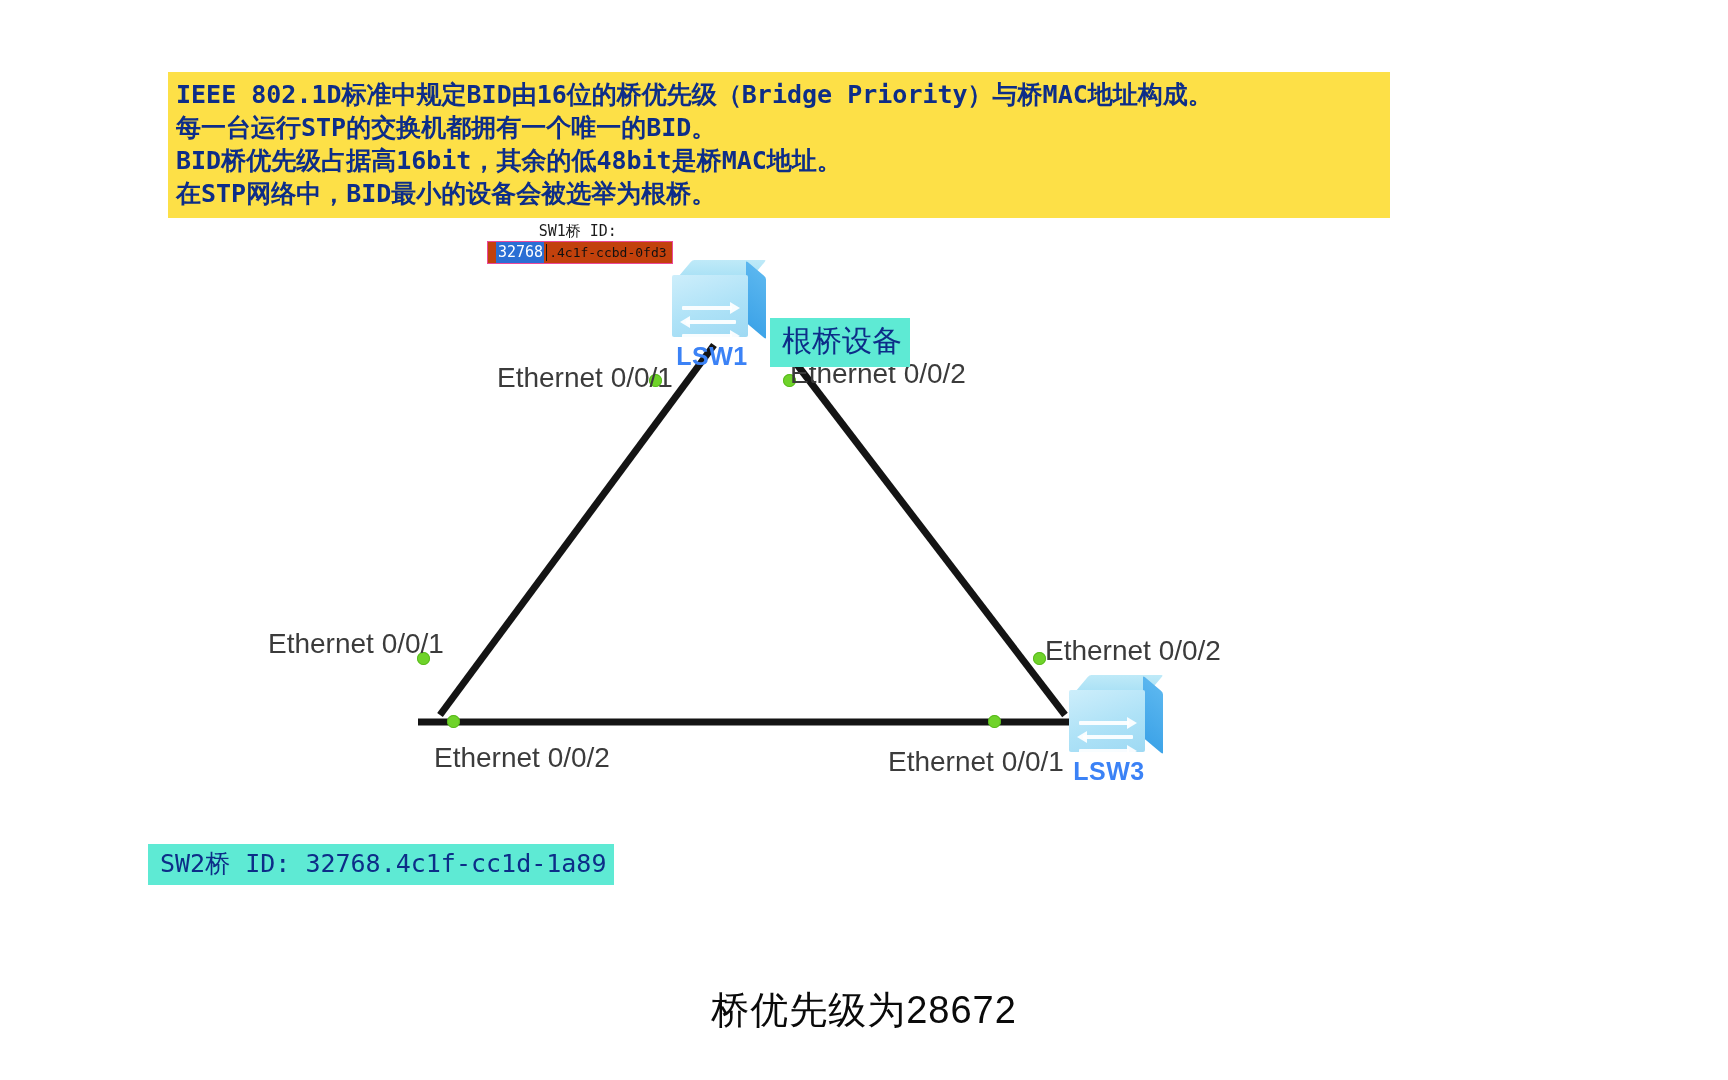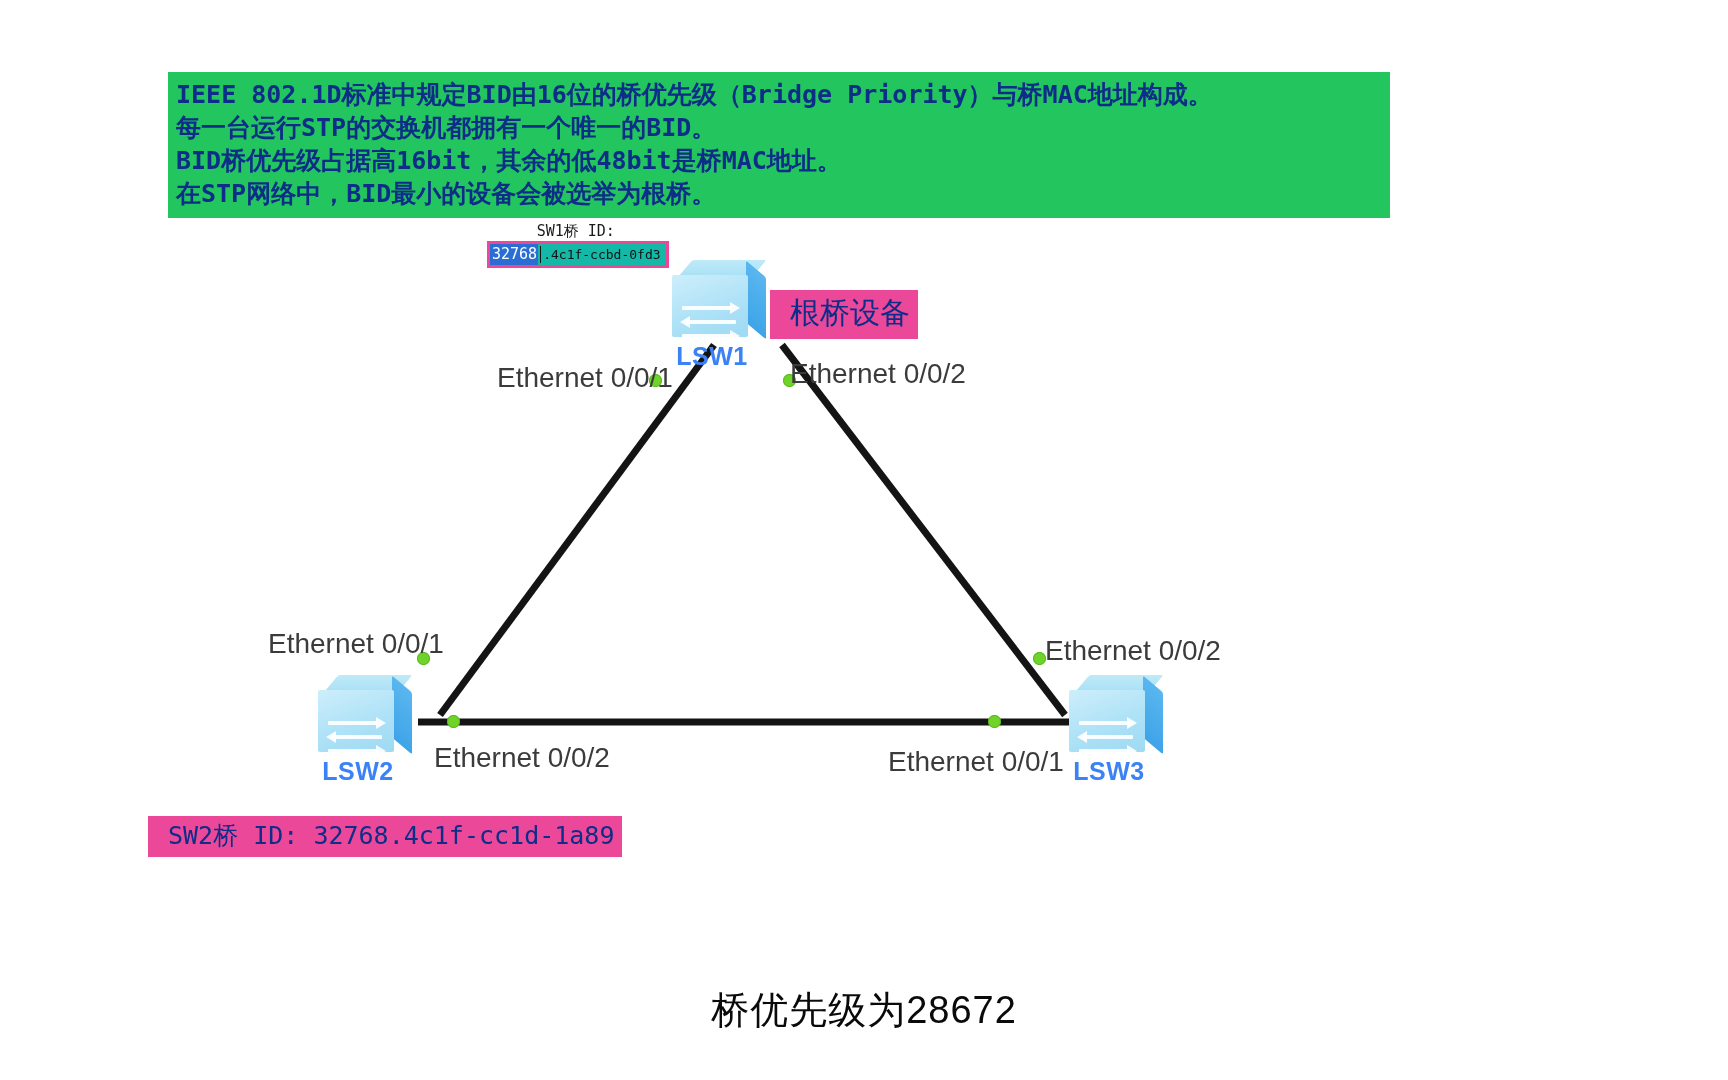--- a/index.html
+++ b/index.html
@@ -18,21 +18,21 @@
     overflow: hidden;
   }
 
   
   .info-banner {
     position: absolute;
     left: 168px;
     top: 72px;
     width: 1222px;
     padding: 6px 8px 8px 8px;
-    background: #22c55e;
+    background: #fde047;
     box-sizing: border-box;
   }
   .info-line {
     font-family: "DejaVu Sans Mono", "Liberation Mono", monospace;
     font-size: 25px;
     font-weight: bold;
     line-height: 33px;
     color: #0d2d88;
     white-space: pre;
     letter-spacing: 0px;
@@ -52,23 +52,23 @@
     font-family: "DejaVu Sans Mono", "Liberation Mono", monospace;
     font-size: 15px;
     color: #1b1b1b;
     white-space: pre;
     margin-right: 4px;
   }
   .bid-field {
     display: flex;
     align-items: center;
     height: 24px;
-    background: #14b8a6;
-    border: 3px solid #ec4899;
-    padding: 0 5px 0 0;
+    background: #c2410c;
+    border: 1px solid #ec4899;
+    padding: 0 5px 0 8px;
   }
   .bid-sel {
     font-family: "DejaVu Sans Mono", "Liberation Mono", monospace;
     font-size: 15px;
     background: #2a6ed4;
     color: #ffffff;
     padding: 1px 1px 2px 2px;
     white-space: pre;
   }
   .bid-caret {
@@ -178,23 +178,24 @@
     width: 13px;
     height: 13px;
     background: #6fd32a;
     border-radius: 50%;
     box-shadow: 0 0 0 1px #58b81c inset;
   }
 
   
   .chip {
     position: absolute;
-    background: #ec4899;
-    padding: 3px 8px 5px 20px;
+    background: #5eead4;
+    padding: 3px 8px 5px 12px;
     white-space: nowrap;
+    margin-top: 28px;
   }
   .chip-root {
     font-family: "Liberation Sans", "DejaVu Sans", sans-serif;
     font-size: 30px;
     color: #0d2d88;
   }
   .chip-bid {
     font-family: "DejaVu Sans Mono", "Liberation Mono", monospace;
     font-size: 25px;
     font-weight: normal;
@@ -250,33 +251,20 @@
         <div class="arrow a1"></div>
         <div class="arrow-head ah1"></div>
         <div class="arrow a2"></div>
         <div class="arrow-head ah2"></div>
         <div class="arrow a3"></div>
         <div class="arrow-head ah3"></div>
       </div>
       <div class="dev-name">LSW1</div>
     </div>
 
-    <div class="device" style="left:318px; top:425px;">
-      <div class="dev-top"></div>
-      <div class="dev-side"></div>
-      <div class="dev-face">
-        <div class="arrow a1"></div>
-        <div class="arrow-head ah1"></div>
-        <div class="arrow a2"></div>
-        <div class="arrow-head ah2"></div>
-        <div class="arrow a3"></div>
-        <div class="arrow-head ah3"></div>
-      </div>
-      <div class="dev-name">LSW2</div>
-    </div>
 
     <div class="device" style="left:1045px; top:425px;margin-left:24px;">
       <div class="dev-top"></div>
       <div class="dev-side"></div>
       <div class="dev-face">
         <div class="arrow a1"></div>
         <div class="arrow-head ah1"></div>
         <div class="arrow a2"></div>
         <div class="arrow-head ah2"></div>
         <div class="arrow a3"></div>

